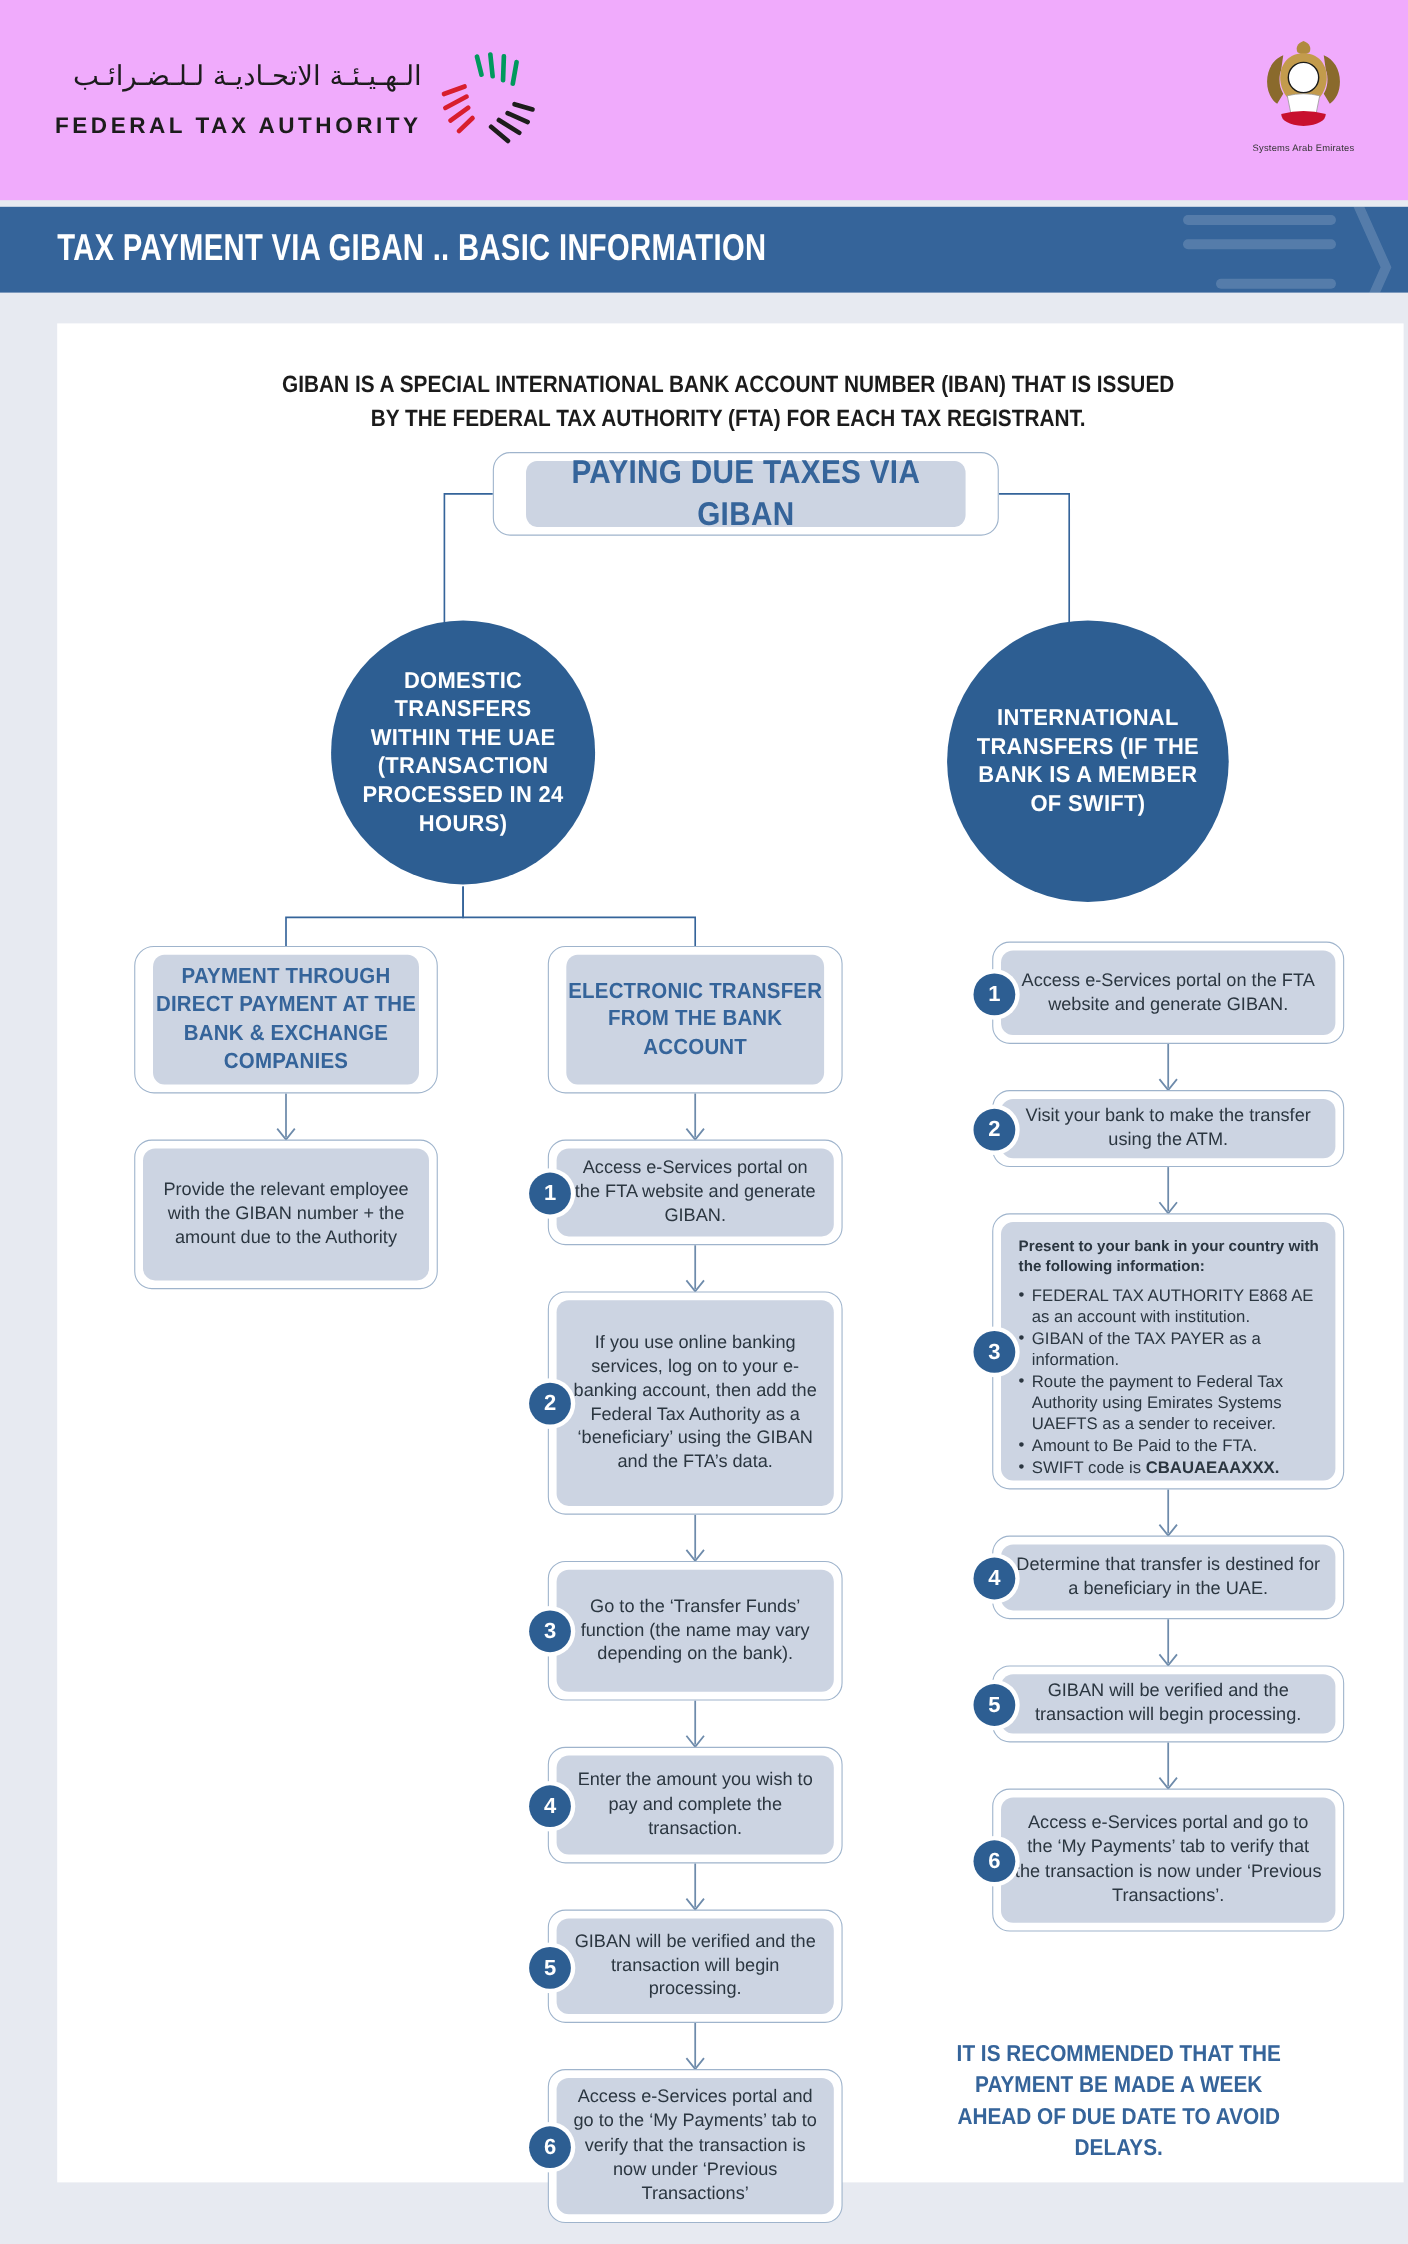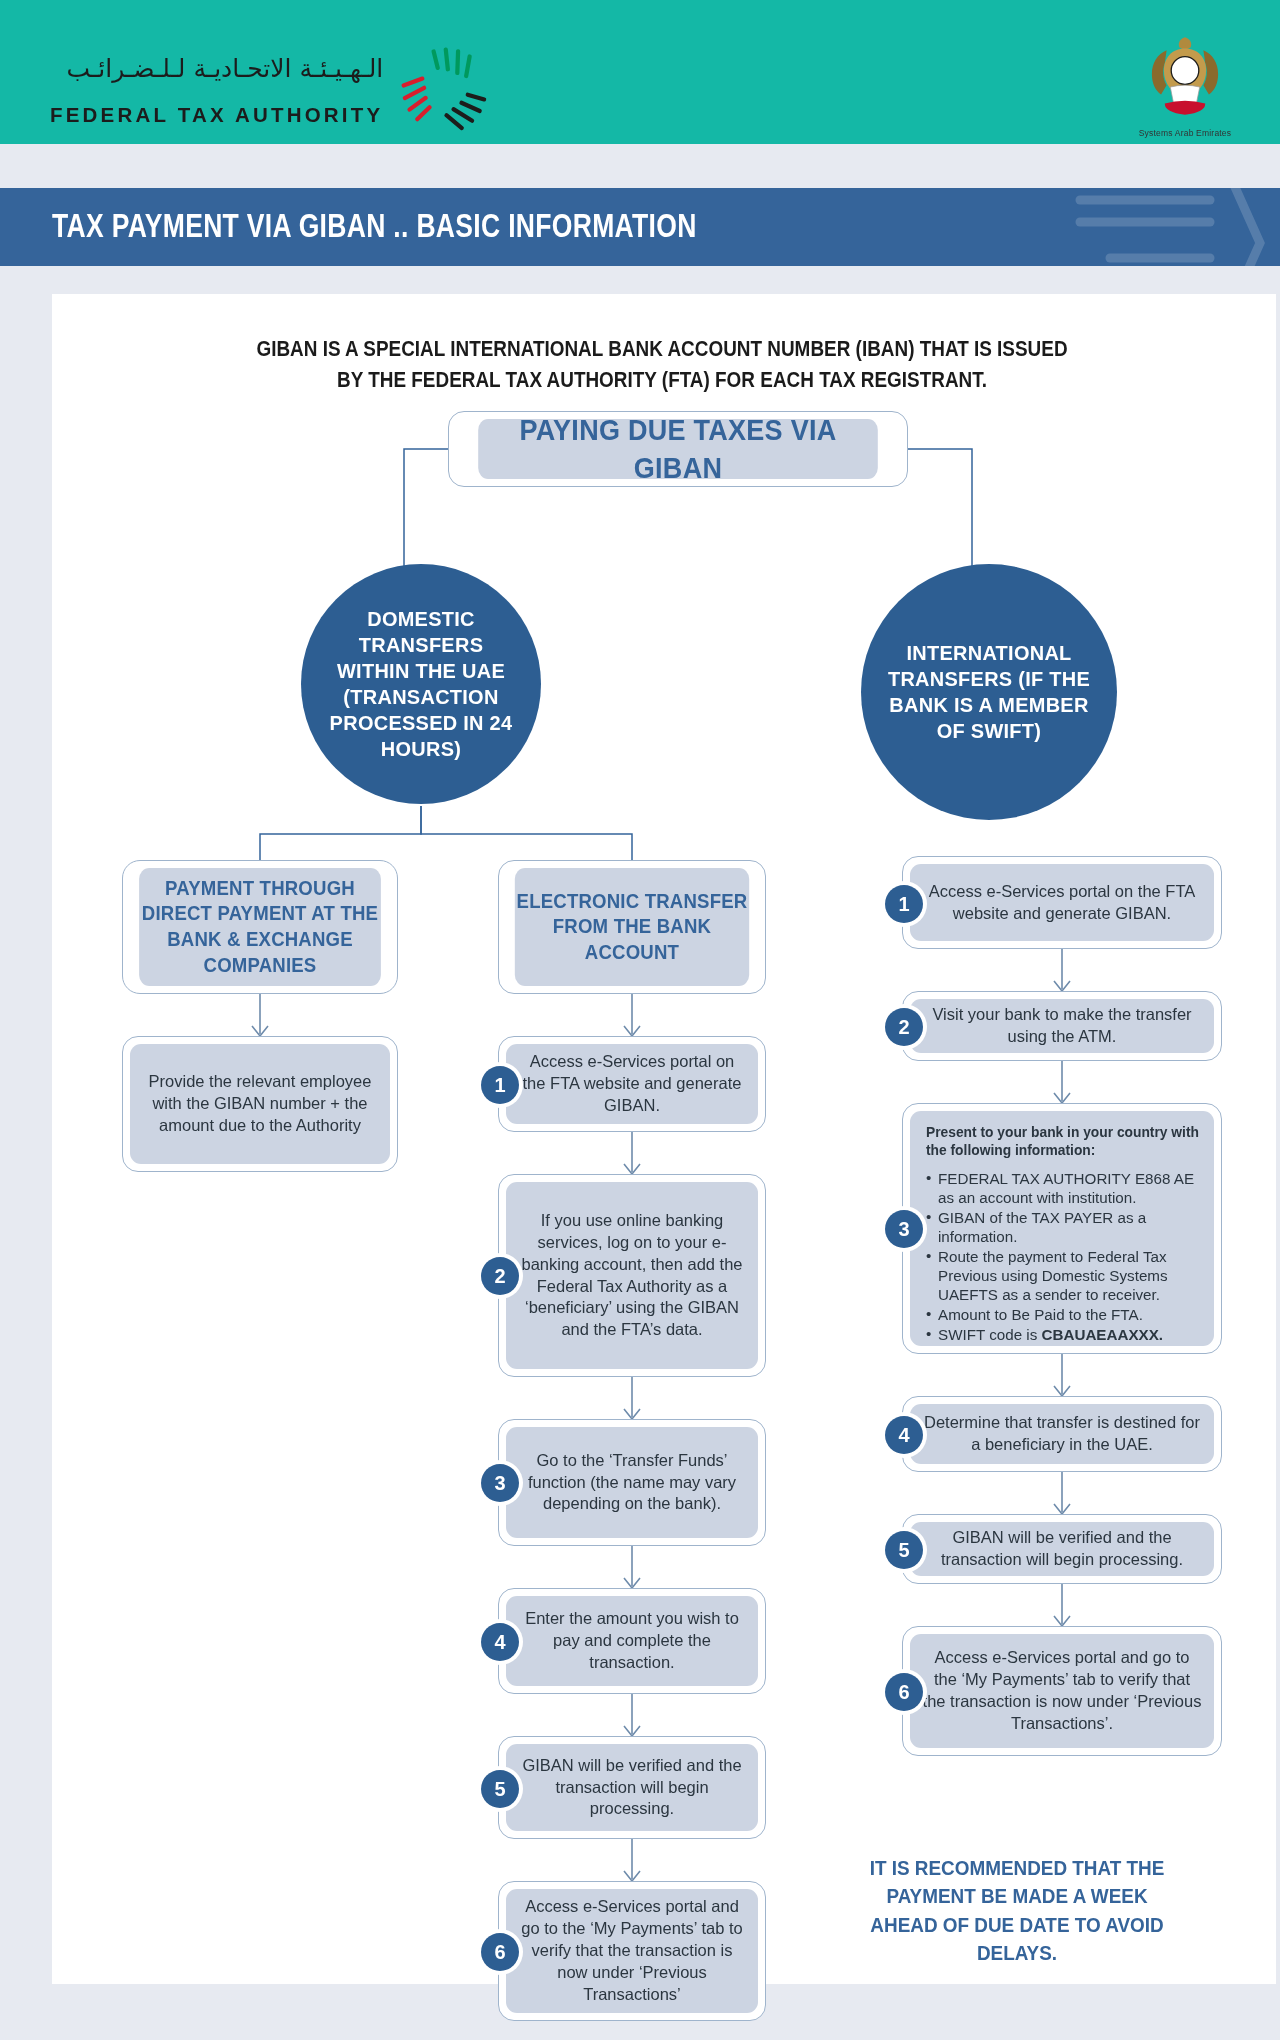--- a/index.html
+++ b/index.html
@@ -6,22 +6,22 @@
   body{
     width:1280px;height:2040px;
     background:#e7eaf1;
     font-family:"Liberation Sans", sans-serif;
     overflow:hidden;
     position:relative;
   }
 
   
   .header{
-    position:absolute;left:0;top:0;width:1280px;height:144px;
-    background:#14b8a6;
+    position:absolute;left:0;top:0;width:1280px;height:182px;
+    background:#f0abfc;
   }
   .fta-logo{
     position:absolute;left:50px;top:42px;display:flex;align-items:center;gap:14px;
   }
   .fta-wordmark{display:flex;flex-direction:column;align-items:flex-end;}
   .fta-ar{
     font-family:"DejaVu Sans", sans-serif;
     font-size:25px;color:#1c1c1c;line-height:1.25;letter-spacing:1px;
     direction:rtl;
   }
@@ -358,21 +358,21 @@
       </div>
   </div>
 
   <div class="node node-body node-list" style="left:850px;top:809px;width:320px;height:251px;">
     <div class="badge" style="left:-18px;top:106px;">3</div>
     <div class="node-inner">
       <div class="list-title">Present to your bank in your country with the following information:</div>
       <ul class="list-items">
         <li>FEDERAL TAX AUTHORITY E868 AE as an account with institution.</li>
         <li>GIBAN of the TAX PAYER as a information.</li>
-        <li>Route the payment to Federal Tax Previous using Domestic Systems UAEFTS as a sender to receiver.</li>
+        <li>Route the payment to Federal Tax Authority using Emirates Systems UAEFTS as a sender to receiver.</li>
         <li> Amount to Be Paid to the FTA.</li>
         <li><span> SWIFT code is </span><b>CBAUAEAAXXX.</b></li>
       </ul>
     </div>
   </div>
 
   <div class="node node-body" style="left:850px;top:1102px;width:320px;height:76px;">
     <div class="badge" style="left:-18px;top:19px;">4</div>
     <div class="node-inner">
         <span>Determine that transfer is destined for a beneficiary in the UAE.</span>

